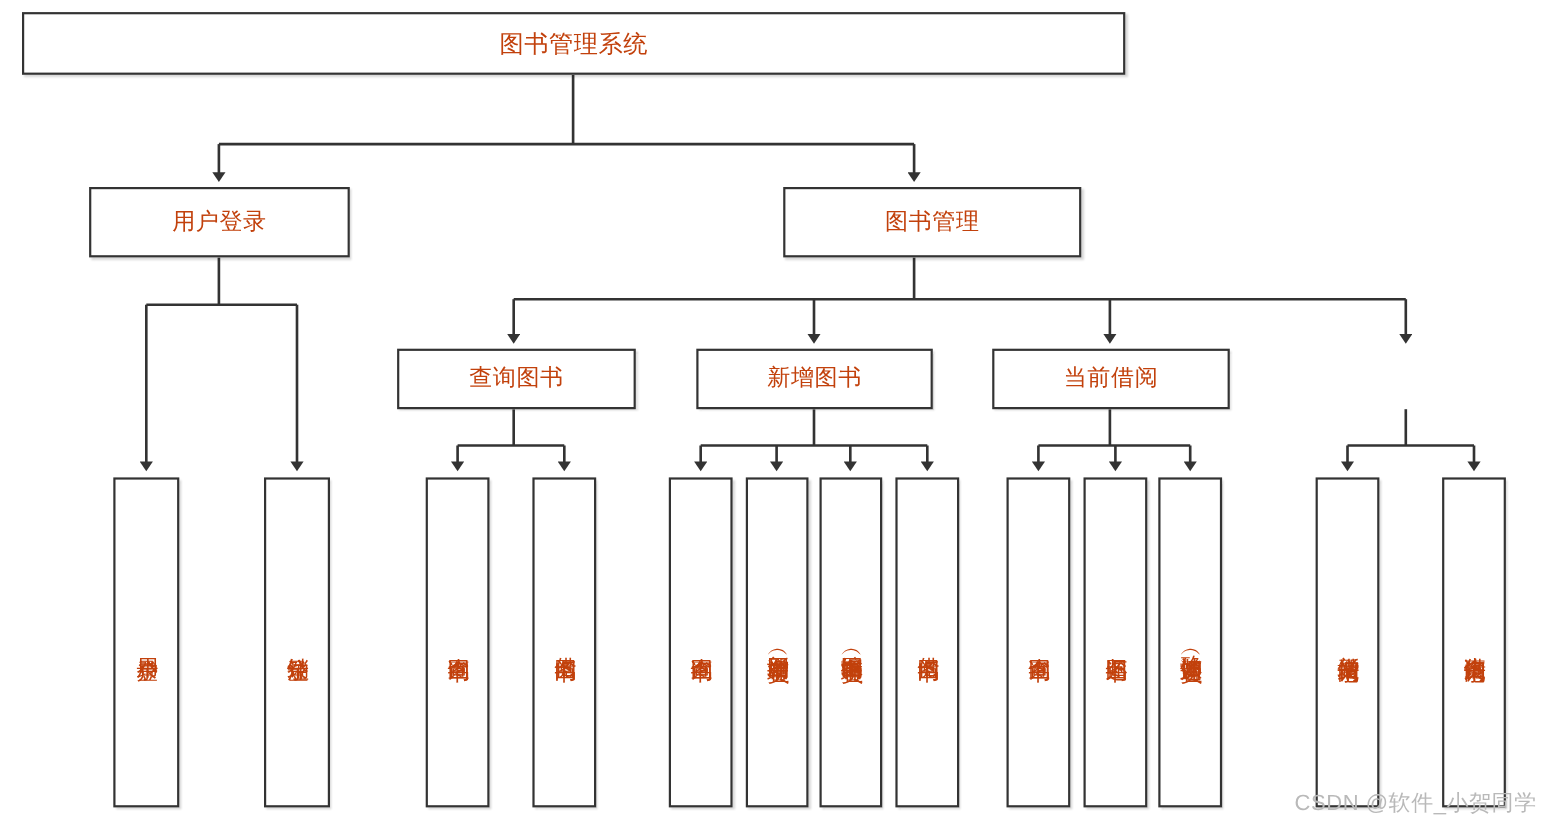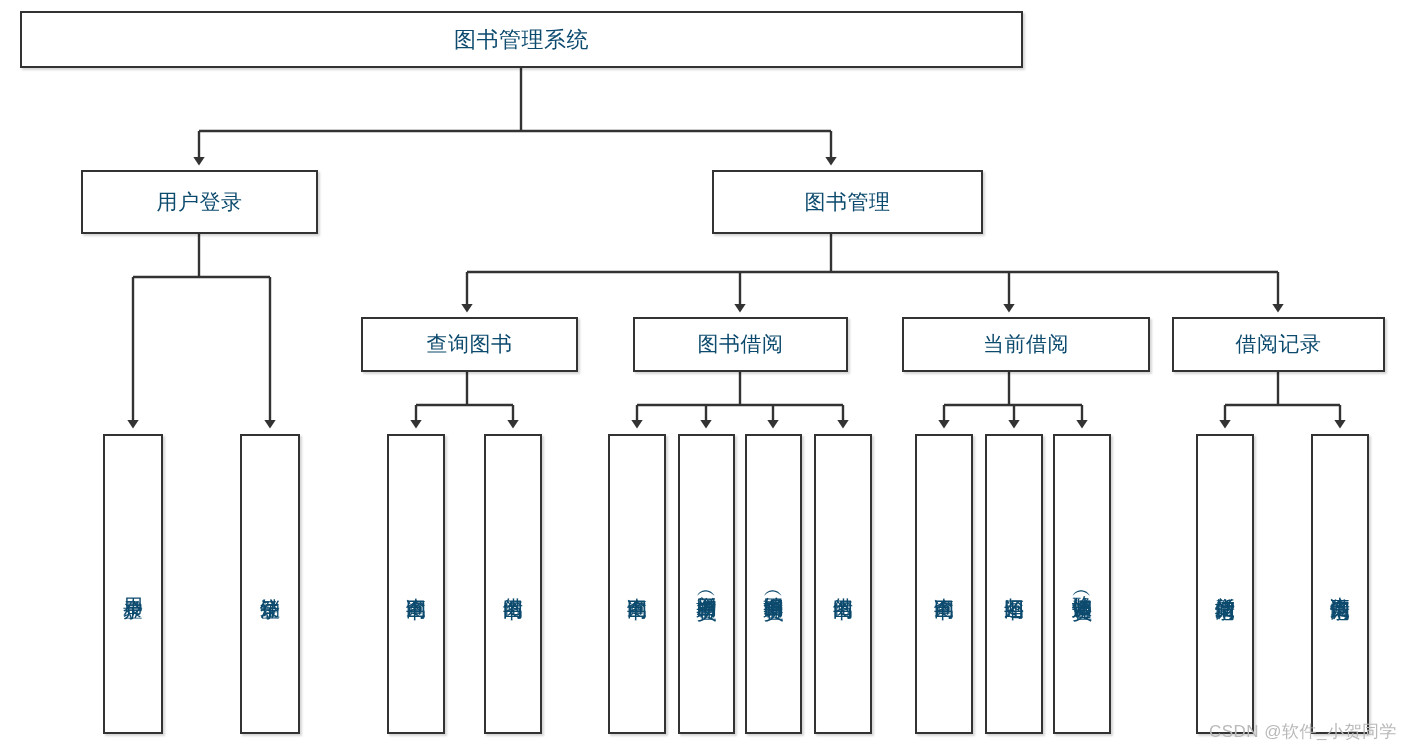--- a/index.html
+++ b/index.html
@@ -30,40 +30,40 @@
     box-sizing: border-box;
     border: 2px solid #333333;
     background: #ffffff;
     box-shadow: 2px 2px 2px rgba(0,0,0,0.16);
     display: flex;
     align-items: center;
     justify-content: center;
     overflow: hidden;
   }
   .node .lbl {
-    color: #0c4a6e;
+    color: #c2410c;
     font-size: 21px;
     line-height: 1.15;
     letter-spacing: 0.5px;
     white-space: nowrap;
   }
   .node.vertical .lbl {
     writing-mode: vertical-rl;
     text-orientation: upright;
     font-size: 20px;
     line-height: 1.05;
     letter-spacing: 1px;
   }
   .node.root .lbl { font-size: 22px; }
   .watermark {
     position: absolute;
     right: 8px;
     bottom: 4px;
     color: #b9b9b9;
-    font-size: 17px;
+    font-size: 20px;
     letter-spacing: 0.5px;
     white-space: nowrap;
     user-select: none;
   }
 </style>
 </head>
 <body>
 
 <div id="canvas">
 
@@ -125,27 +125,24 @@
     <span class="lbl">用户登录</span>
   </div>
   <div class="node" style="left:712px; top:170px; width:271px; height:64px;">
     <span class="lbl">图书管理</span>
   </div>
 
   <div class="node" style="left:361px; top:317px; width:217px; height:55px;">
     <span class="lbl">查询图书</span>
   </div>
   <div class="node" style="left:633px; top:317px; width:215px; height:55px;">
-    <span class="lbl">图书借阅</span>
+    <span class="lbl">新增图书</span>
   </div>
-  <div class="node" style="left:902px; top:317px; width:248px; height:55px;">
+  <div class="node" style="left:902px; top:317px; width:216px; height:55px;">
     <span class="lbl">当前借阅</span>
-  </div>
-  <div class="node" style="left:1172px; top:317px; width:213px; height:55px;">
-    <span class="lbl">借阅记录</span>
   </div>
 
   <div class="node vertical" style="left:103px; top:434px; width:60px; height:300px;">
     <span class="lbl">用户登录</span>
   </div>
   <div class="node vertical" style="left:240px; top:434px; width:60px; height:300px;">
     <span class="lbl">注销登录</span>
   </div>
 
   <div class="node vertical" style="left:387px; top:434px; width:58px; height:300px;">

